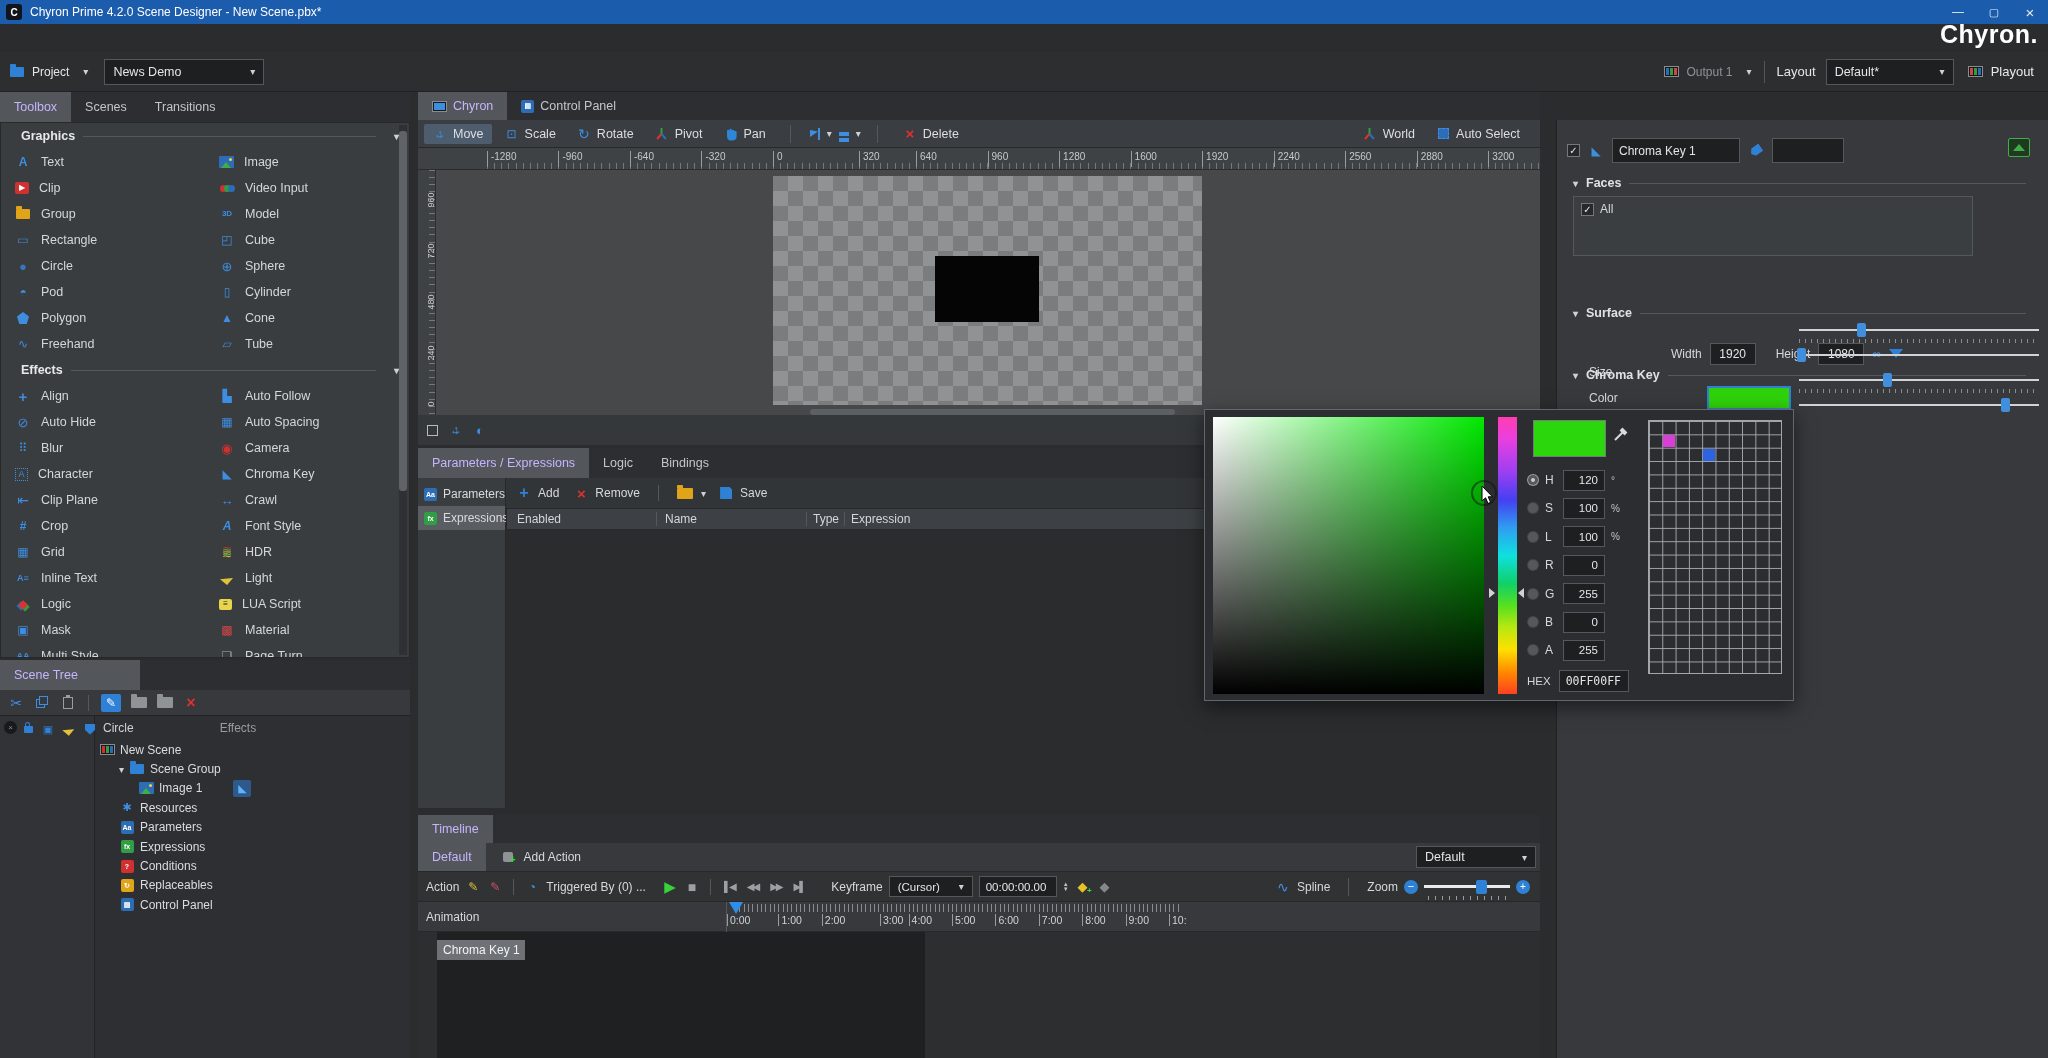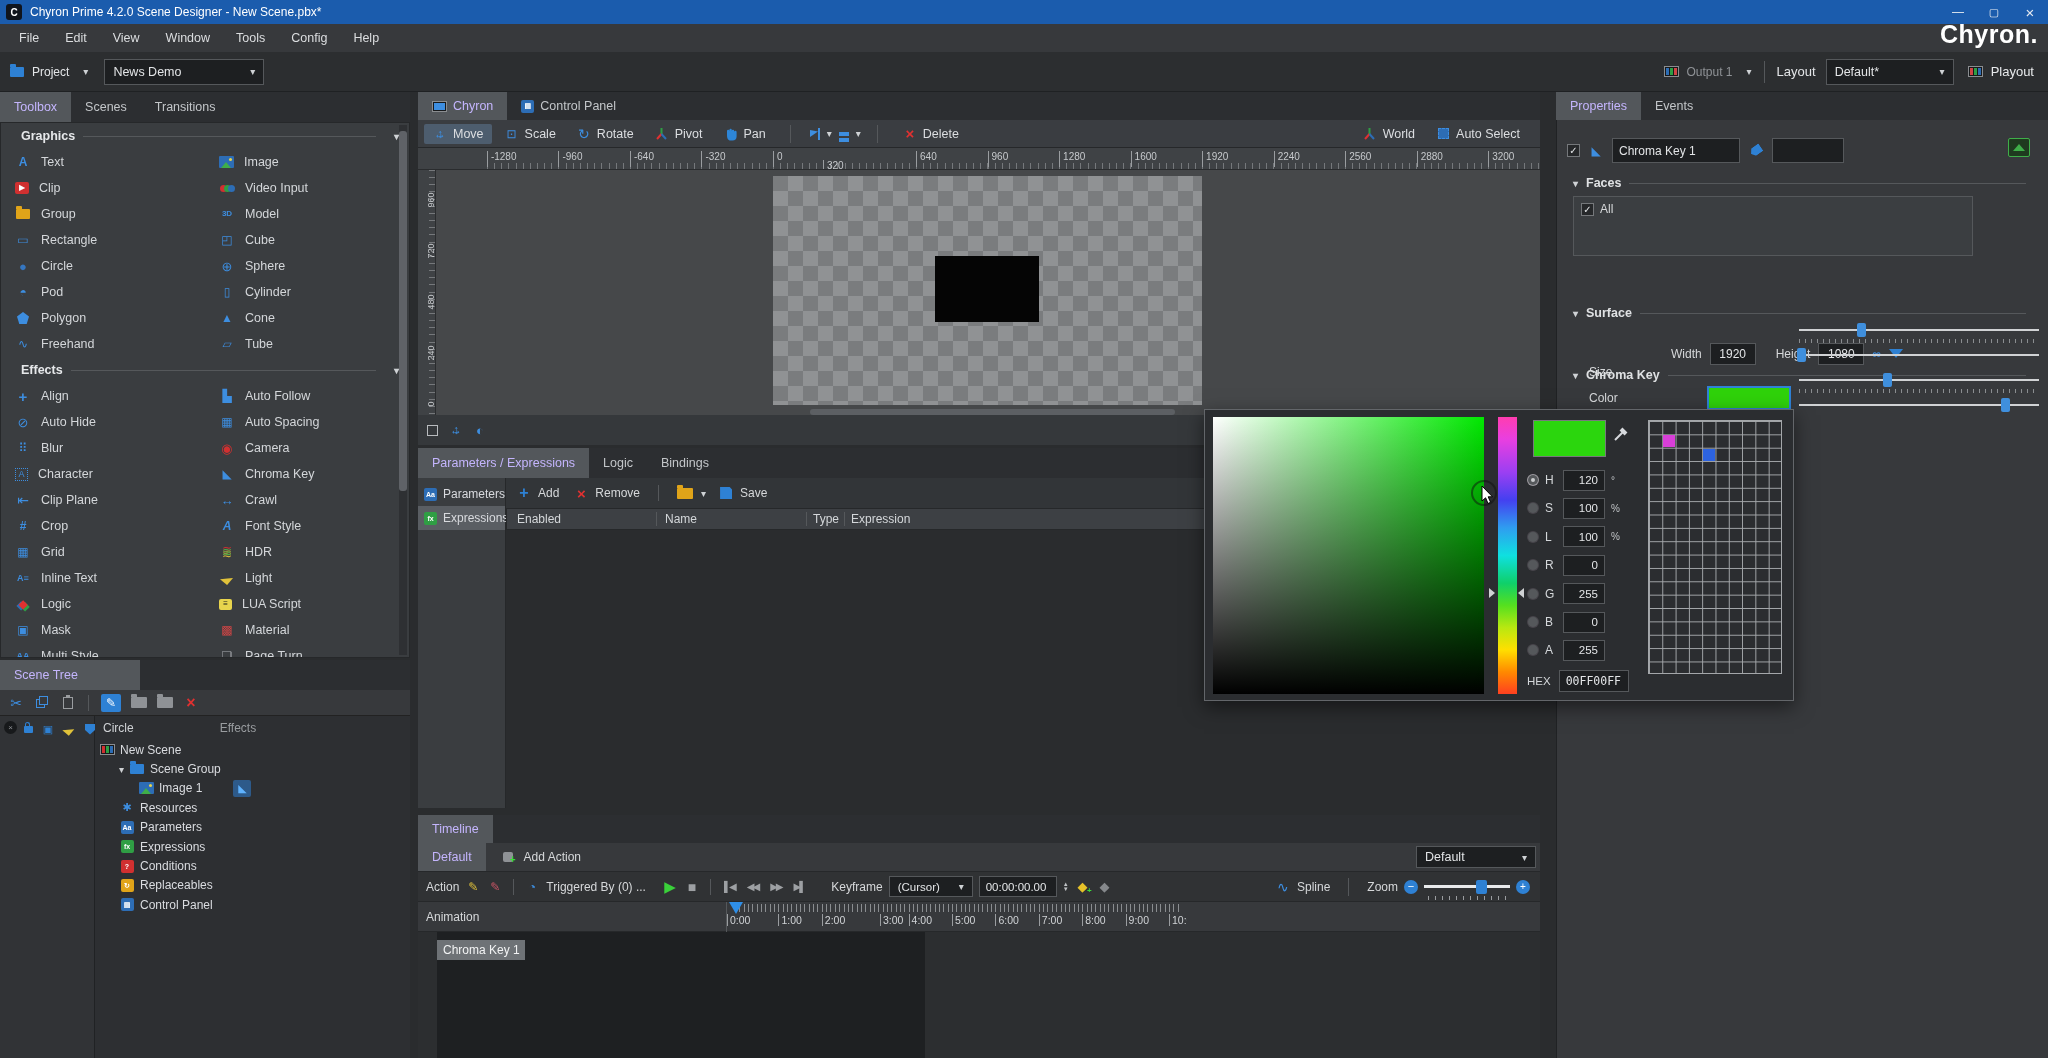--- a/index.html
+++ b/index.html
@@ -132,29 +132,20 @@
   <div class="abs titlebar">
     <span class="appic">C</span>
     <span class="ttl">Chyron Prime 4.2.0 Scene Designer - New Scene.pbx*</span>
     <div class="winbtns">
       <span class="wb">—</span>
       <span class="wb" style="font-size:11px;">▢</span>
       <span class="wb" style="font-size:15px;">×</span>
     </div>
   </div>
 
-  <div class="abs menubar" id="menubar">
-      <div class="menu-item">File</div>
-      <div class="menu-item">Edit</div>
-      <div class="menu-item">View</div>
-      <div class="menu-item">Window</div>
-      <div class="menu-item">Tools</div>
-      <div class="menu-item">Config</div>
-      <div class="menu-item">Help</div>
-    </div>
   <div class="abs brand">Chyron.</div>
 
   <div class="abs projbar">
     <span class="fold" style="background:#2e81d4;"></span>
     <span style="margin:0 4px 0 8px;color:#e3e5e7;">Project</span>
     <span class="caret">▾</span>
     <div class="combo" style="width:160px;margin-left:16px;">
       <span>News Demo</span>
         <span class="caret">▾</span>
     </div>
@@ -559,21 +550,21 @@
         <span>Auto Select</span>
       </div>
   </div>
   <div class="abs hruler" id="hruler">
       <div class="ticks"></div>
       <span class="rlabel" style="left: 68.92px;">-1280</span>
       <span class="rlabel" style="left: 140.44px;">-960</span>
       <span class="rlabel" style="left: 211.96px;">-640</span>
       <span class="rlabel" style="left: 283.48px;">-320</span>
       <span class="rlabel" style="left: 355px;">0</span>
-      <span class="rlabel" style="left: 405px; margin-top: 9px;">320</span>
+      <span class="rlabel" style="left: 441px;">320</span>
       <span class="rlabel" style="left: 498.04px;">640</span>
       <span class="rlabel" style="left: 569.56px;">960</span>
       <span class="rlabel" style="left: 641.08px;">1280</span>
       <span class="rlabel" style="left: 712.6px;">1600</span>
       <span class="rlabel" style="left: 784.12px;">1920</span>
       <span class="rlabel" style="left: 855.64px;">2240</span>
       <span class="rlabel" style="left: 927.16px;">2560</span>
       <span class="rlabel" style="left: 998.68px;">2880</span>
       <span class="rlabel" style="left: 1070.2px;">3200</span>
     </div>
@@ -716,24 +707,20 @@
         <span class="tl-lab" style="left: 398.6px;">9:00</span>
         <span class="tl-lab" style="left: 442px;">10:00</span>
       </div>
   </div>
   <div class="abs tl-tracks">
     <div class="lane">
       <div class="chip">Chroma Key 1</div>
     </div>
   </div>
 
-  <div class="abs rtabs">
-    <div class="tab active">Properties</div>
-    <div class="tab">Events</div>
-  </div>
   <div class="abs rpanel">
     <div style="position:absolute;left:10px;top:18px;display:flex;align-items:center;gap:8px;">
       <span class="chk">✓</span>
       <span class="ic" style="color:#3d8ee0;font-size:12px;">◣</span>
       <div class="field" style="width:128px;height:25px;">
           <span>Chroma Key 1</span>
         </div>
       <span class="ic">
           <i style="width:12px;height:9px;background:#2e81d4;clip-path:polygon(0 50%,28% 0,100% 0,100% 100%,28% 100%);transform:rotate(-35deg);"></i>
         </span>

